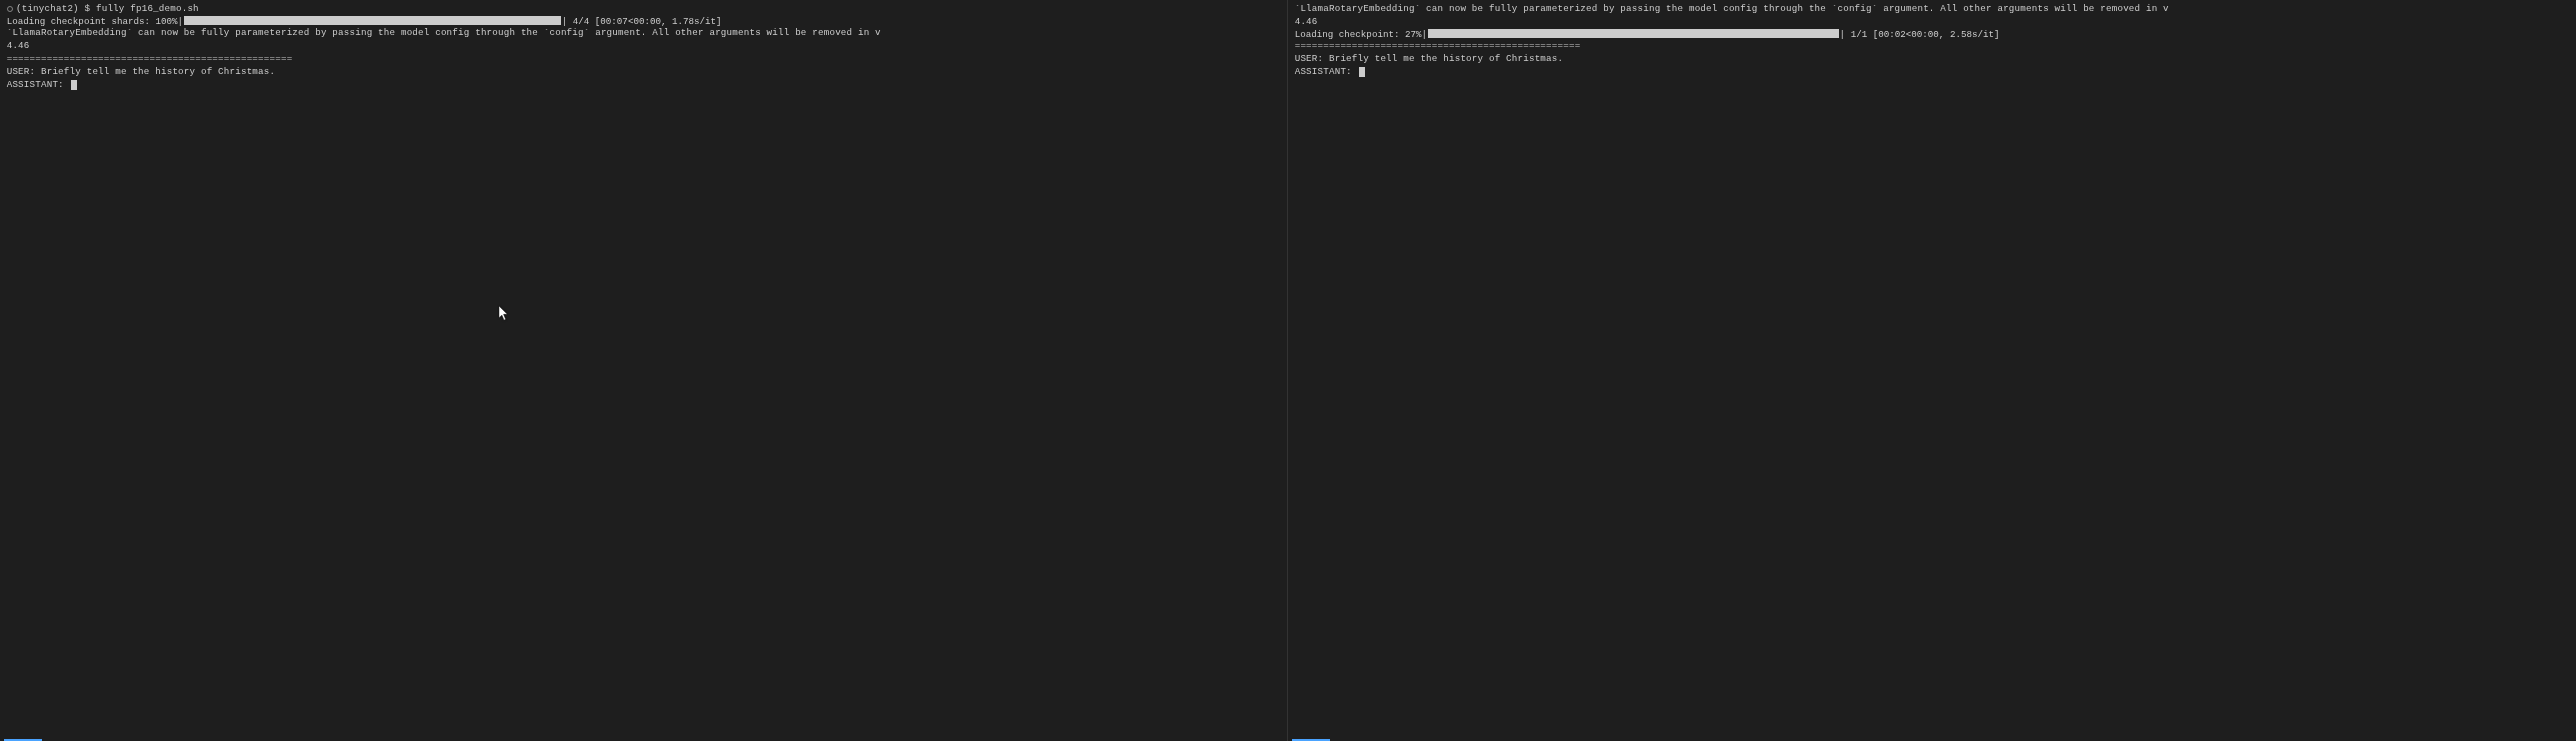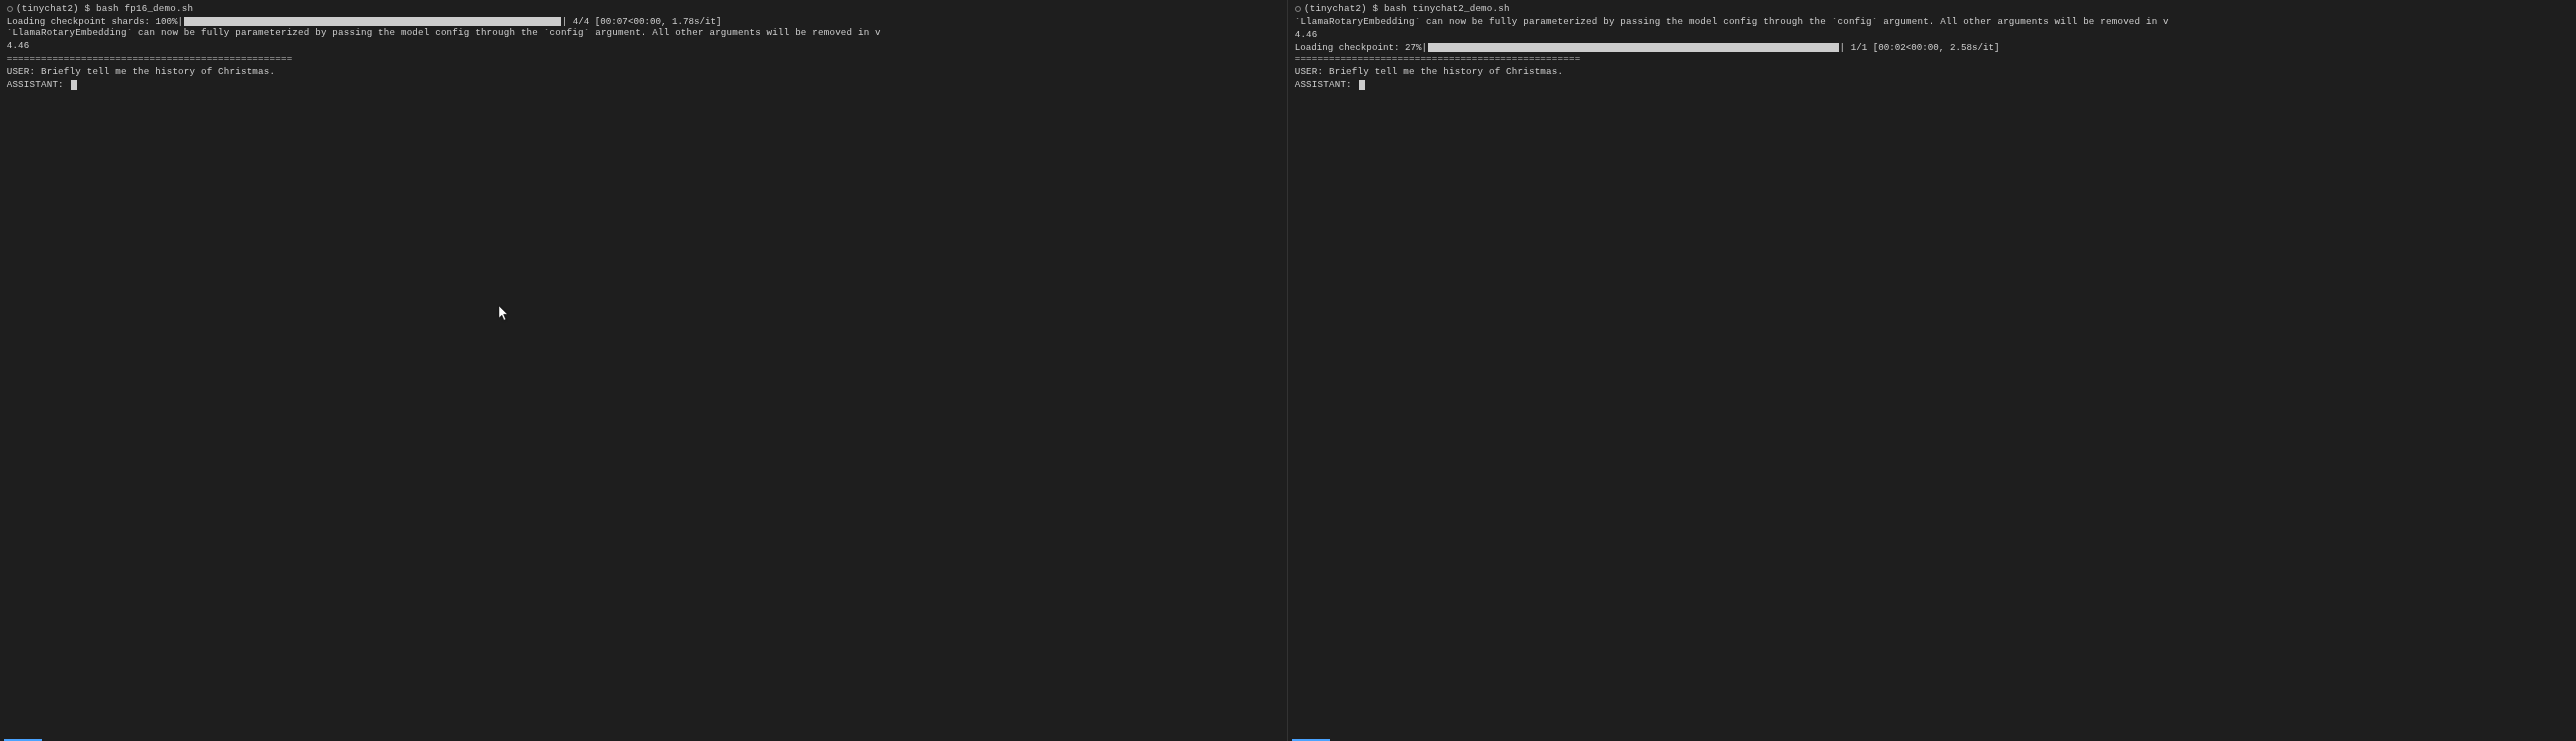--- a/index.html
+++ b/index.html
@@ -32,21 +32,21 @@
       width: 50%;
     }
     .line {
       white-space: nowrap;
       line-height: 1.4;
       font-size: 9.2px;
       letter-spacing: 0.2px;
     }
     .progress-line {
       display: flex;
-      align-items: center;
+      align-items: flex-start;
       white-space: nowrap;
     }
     .progress-bar {
       display: inline-block;
       background: #cccccc;
       height: 9.2px;
       vertical-align: middle;
       margin: 0 0.8px;
     }
     .cursor {
@@ -82,21 +82,21 @@
     }
     .mouse-cursor svg {
       filter: drop-shadow(0 0 0.8px rgba(0,0,0,0.5));
     }
   </style>
 </head>
 <body>
 
 <div class="pane pane-left">
   <div class="line">
-    <span class="circle-indicator"></span><span>(tinychat2) $ </span><span>bash fp16_demo.sh</span>
+    <span class="circle-indicator"></span><span>(tinychat2) $ </span><span>fully fp16_demo.sh</span>
   </div>
   <div class="progress-line">
     <span>Loading checkpoint shards: 100%|</span>
       <span class="progress-bar" style="width:377px"></span>
       <span>| 4/4 [00:07&lt;00:00,  1.78s/it]</span>
   </div>
   <div class="line">
     <span>`LlamaRotaryEmbedding` can now be fully parameterized by passing the model config through the `config` argument. All other arguments will be removed in v</span>
   </div>
   <div class="line">
@@ -108,23 +108,20 @@
   <div class="line">
     <span>USER: Briefly tell me the history of Christmas.</span>
   </div>
   <div class="line">
     <span>ASSISTANT: </span><span class="cursor"></span>
   </div>
   <div class="task-indicator" style="left:4.2px; width:38px;"></div>
 </div>
 
 <div class="pane pane-right">
-  <div class="line">
-    <span class="circle-indicator"></span><span>(tinychat2) $ </span><span>bash tinychat2_demo.sh</span>
-  </div>
   <div class="line">
     <span>`LlamaRotaryEmbedding` can now be fully parameterized by passing the model config through the `config` argument. All other arguments will be removed in v</span>
   </div>
   <div class="line">
     <span>4.46</span>
   </div>
   <div class="progress-line">
     <span>Loading checkpoint: 27%|</span>
       <span class="progress-bar" style="width:411px"></span>
       <span>| 1/1 [00:02&lt;00:00,  2.58s/it]</span>

